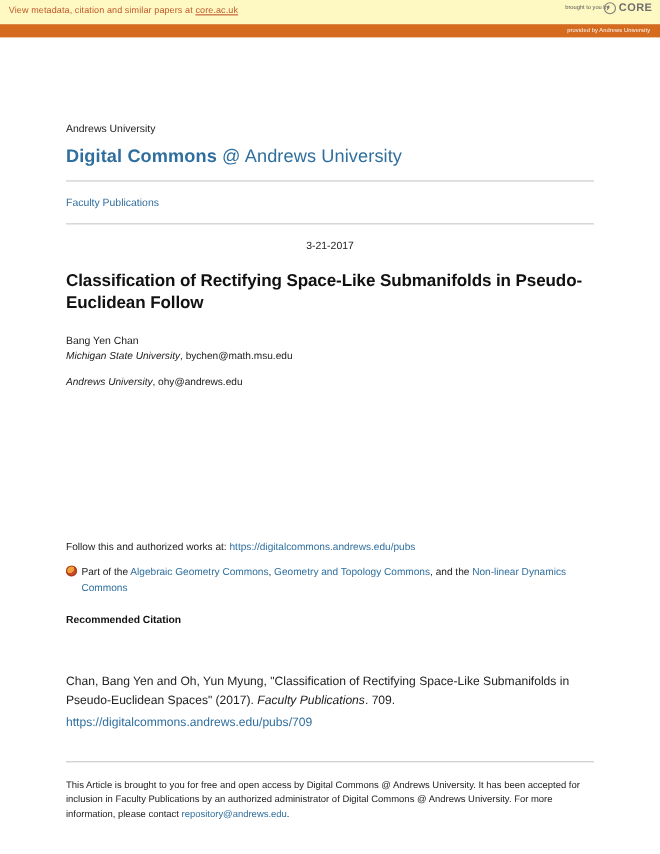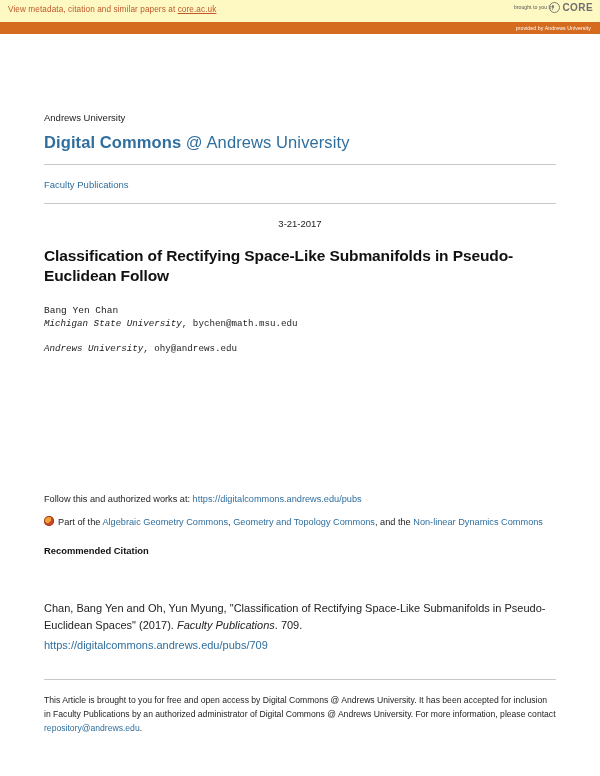--- a/index.html
+++ b/index.html
@@ -91,21 +91,21 @@
     right: 9px;
     top: 2.5px;
     font-size: 5.2px;
     color: #ffffff;
     white-space: nowrap;
     letter-spacing: 0.1px;
   }
 
   
   .page {
-    padding: 0 44px;
+    padding: 0 60px;
     position: relative;
   }
   .spacer-top { height: 78px; }
 
   .uni-name {
     font-size: 9.5px;
     color: #222;
     margin-bottom: 10px;
   }
   .dc-title {
@@ -133,21 +133,21 @@
     text-align: center;
   }
   .doc-title {
     font-size: 15.5px;
     font-weight: bold;
     color: #111;
     line-height: 1.32;
     letter-spacing: -0.1px;
     margin-bottom: 18px;
   }
-  .author-block { margin-bottom: 14px; font-family: Liberation Mono, monospace; }
+  .author-block { margin-bottom: 14px; }
   .author-name {
     font-size: 9.5px;
     color: #222;
     margin-bottom: 2px;
   }
   .author-affil {
     font-size: 9.2px;
     color: #222;
   }
   .author-affil em { font-style: italic; }

